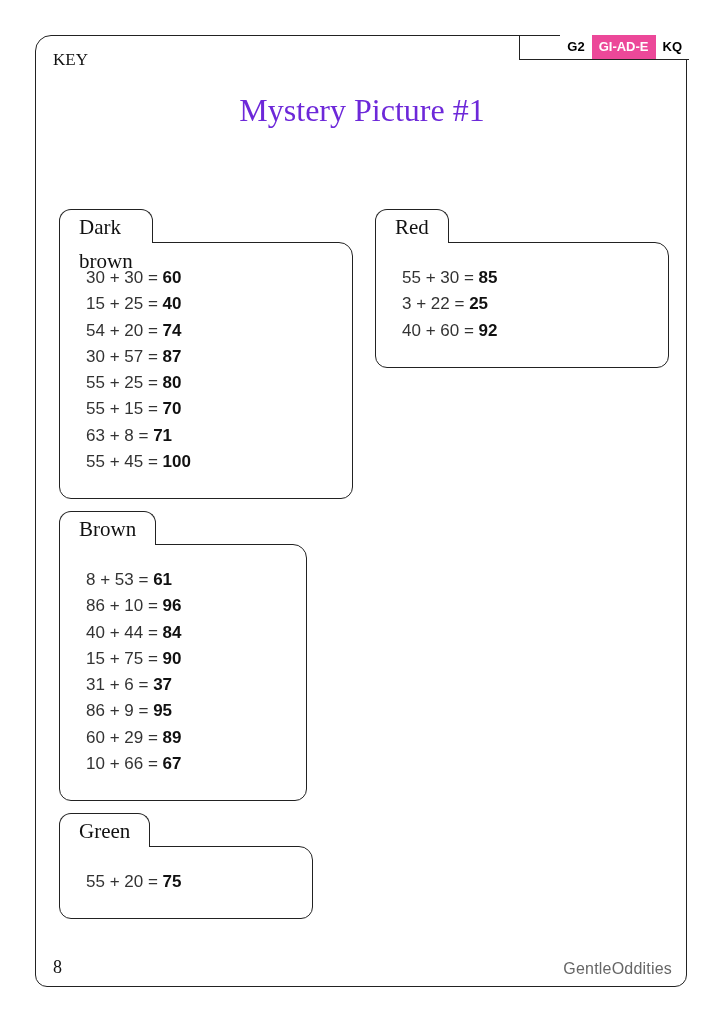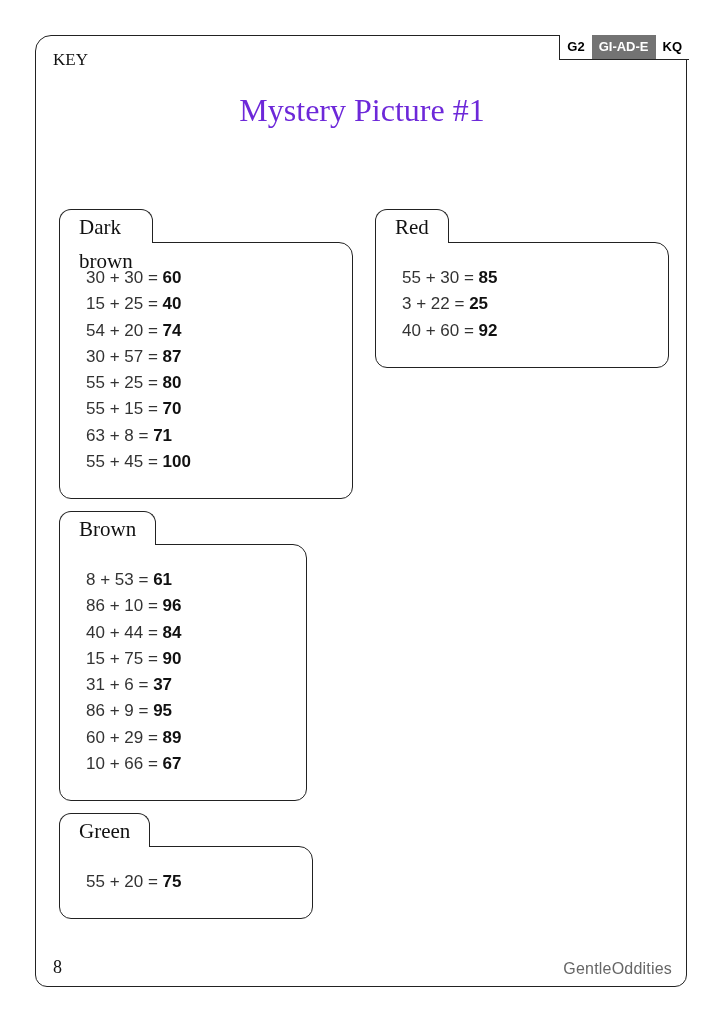--- a/index.html
+++ b/index.html
@@ -4,24 +4,24 @@
   <style>
     html, body { margin: 0; padding: 0; background: #ffffff; }
     body { width: 724px; height: 1024px; position: relative; overflow: hidden; font-family: "Liberation Sans", sans-serif; color: #1a1a1a; }
     .page-frame {
       position: absolute; left: 35px; top: 35px; width: 652px; height: 952px;
       border: 1.6px solid #222; border-radius: 16px 0 12px 12px; box-sizing: border-box;
     }
     .tags {
       position: absolute; right: 35px; top: 35px; height: 25px; display: flex;
       border-left: 1.6px solid #222; border-bottom: 1.6px solid #222; box-sizing: border-box;
-      font-family: "Liberation Sans", sans-serif; font-weight: bold; font-size: 13px;
+      font-family: "Liberation Sans", sans-serif; font-weight: bold; font-size: 13px; padding-left: 40px;
     }
     .tag { padding: 0 7px; line-height: 23px; background: #fff; color: #000; }
-    .tag.dark { background: #737373; color: #fff; }
+    .tag.dark { background: #ec4899; color: #fff; }
     .key-label { position: absolute; left: 53px; top: 50px; font-family: "Liberation Serif", serif; font-size: 17px; color: #111; }
     .title { position: absolute; left: 0; width: 724px; top: 92px; text-align: center; font-family: "Liberation Serif", serif; font-size: 32px; color: #6d28d9; }
     .group { position: absolute; }
     .group .tab {
       position: absolute; left: 0; top: 0; height: 34px; box-sizing: border-box;
       border: 1.6px solid #222; border-bottom: none; border-radius: 12px 12px 0 0;
       background: #fff; padding: 0 19px; font-family: "Liberation Serif", serif; font-size: 21px; line-height: 34px; color: #111; z-index: 2;
     }
     .group .box {
       position: absolute; left: 0; top: 33px; box-sizing: border-box;

